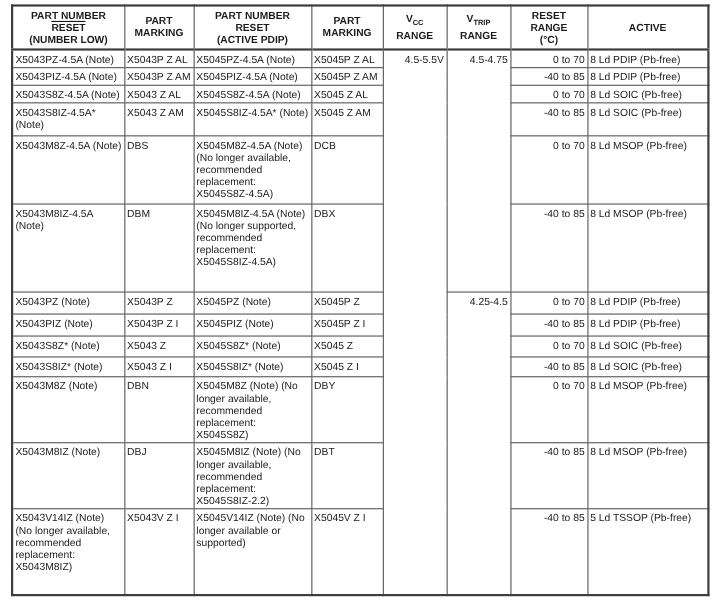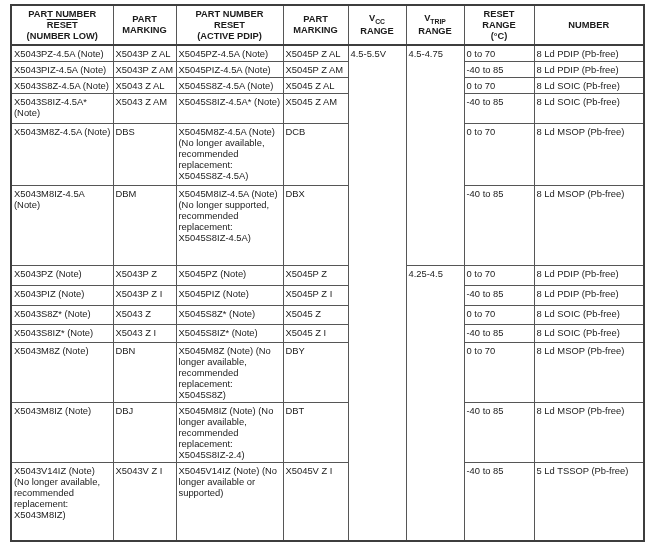--- a/index.html
+++ b/index.html
@@ -20,21 +20,21 @@
   }
   thead th{
     vertical-align:middle;text-align:center;font-weight:bold;
     font-size:9.3px;line-height:11px;
     border-bottom:2px solid #3d3d3d;padding:2px 1px;
   }
   thead tr{height:40px;}
   .ovl{text-decoration:overline;}
   sub{font-size:6.8px;font-weight:bold;}
   td.c-part,td.c-mark,td.c-pkg{text-align:left;}
-  td.c-range,td.c-temp{text-align:left;margin-left:16px;}
+  td.c-range,td.c-temp{text-align:right;margin-left:16px;}
   td .bold{font-weight:normal;}
   
   tr.r1{height:14px}tr.r2{height:16px}tr.r3{height:15px}tr.r4{height:30px}
   tr.r5{height:62px}tr.r6{height:80px}tr.r7{height:20px}tr.r8{height:20px}
   tr.r9{height:19px}tr.r10{height:18px}tr.r11{height:59px}tr.r12{height:59px}
   tr.r13{height:78px}
   col.c1{width:102px}col.c2{width:63px}col.c3{width:107px}col.c4{width:65px}
   col.c5{width:58px}col.c6{width:58px}col.c7{width:70px}col.c8{width:110px}
 </style>
 </head>
@@ -79,21 +79,21 @@
         <th>
           <span><span>V</span><sub>TRIP</sub></span><br>
           <span>RANGE</span>
         </th>
         <th>
           <span>RESET</span><br>
           <span>RANGE</span><br>
           <span>(°C)</span>
         </th>
         <th>
-          <span>NUMBER</span>
+          <span>ACTIVE</span>
         </th>
       </tr>
     </thead>
     <tbody>
         <tr class="r1">
           <td class="c-part"><span>X5043PZ-4.5A (Note)</span></td>
           <td class="c-mark">X5043P Z AL</td>
           <td class="c-part"><span>X5045PZ-4.5A (Note)</span></td>
           <td class="c-mark">X5045P Z AL</td>
           <td class="c-range" rowspan="13">4.5-5.5V</td>
@@ -178,21 +178,21 @@
           <td class="c-part"><span>X5043M8Z (Note)</span></td>
           <td class="c-mark">DBN</td>
           <td class="c-part"><span>X5045M8Z (Note) </span><span class="bold">(No longer available, recommended replacement: X5045S8Z)</span></td>
           <td class="c-mark">DBY</td>
           <td class="c-temp">0 to 70</td>
           <td class="c-pkg">8 Ld MSOP (Pb-free)</td>
         </tr>
         <tr class="r12">
           <td class="c-part"><span>X5043M8IZ (Note)</span></td>
           <td class="c-mark">DBJ</td>
-          <td class="c-part"><span>X5045M8IZ (Note) </span><span class="bold">(No longer available, recommended replacement: X5045S8IZ-2.4)</span></td>
+          <td class="c-part"><span>X5045M8IZ (Note) </span><span class="bold">(No longer available, recommended replacement: X5045S8IZ-2.2)</span></td>
           <td class="c-mark">DBT</td>
           <td class="c-temp">-40 to 85</td>
           <td class="c-pkg">8 Ld MSOP (Pb-free)</td>
         </tr>
         <tr class="r13">
           <td class="c-part"><span>X5043V14IZ (Note) </span><span class="bold">(No longer available, recommended replacement: X5043M8IZ)</span></td>
           <td class="c-mark">X5043V Z I</td>
           <td class="c-part"><span>X5045V14IZ (Note) </span><span class="bold">(No longer available or supported)</span></td>
           <td class="c-mark">X5045V Z I</td>
           <td class="c-temp">-40 to 85</td>

